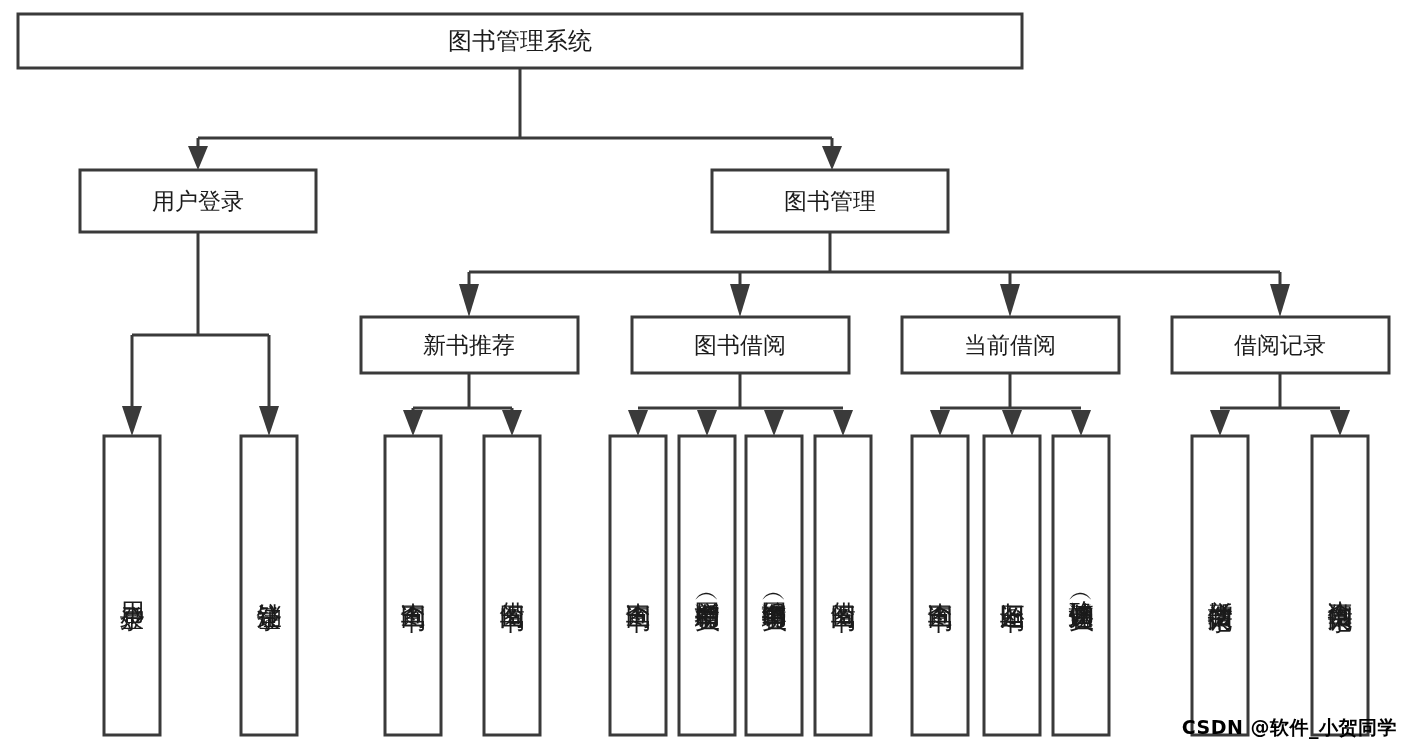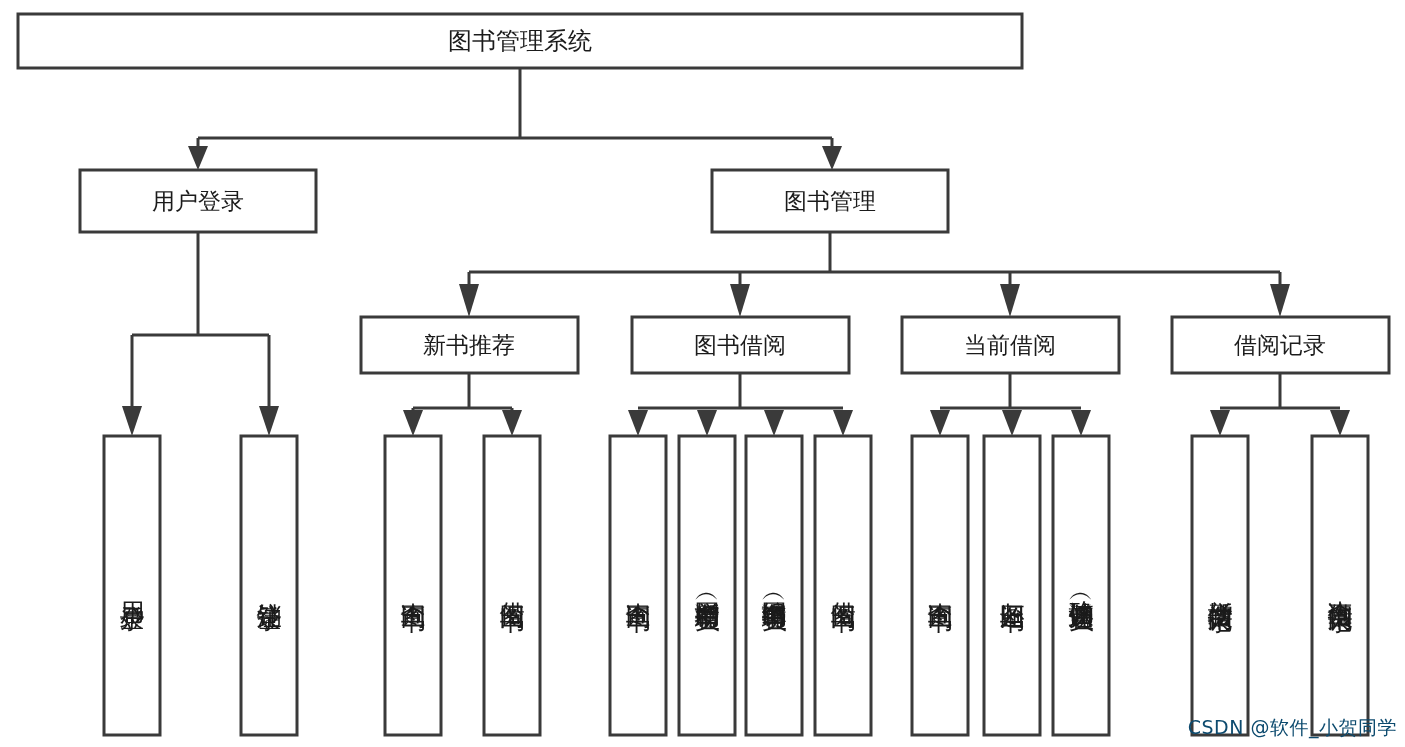--- a/index.html
+++ b/index.html
@@ -66,23 +66,24 @@
     pointer-events: none;
   }
   .vlabel.size-normal { font-size: 25px; }
   .vlabel.size-long   { font-size: 25px; letter-spacing: 1px; }
   .watermark {
     position: absolute;
     right: 8px;
     bottom: 6px;
     font-family: "DejaVu Sans", "Liberation Sans", sans-serif;
     font-size: 19px;
-    color: #0c4a6e;
+    color: #000000;
     letter-spacing: 0.5px;
     white-space: nowrap;
+    font-weight: bold;
   }
 </style>
 </head>
 <body>
 
 <div id="diagram-root">
 
   <svg class="diagram-canvas" viewBox="0 0 1405 747">
 
     <g>

